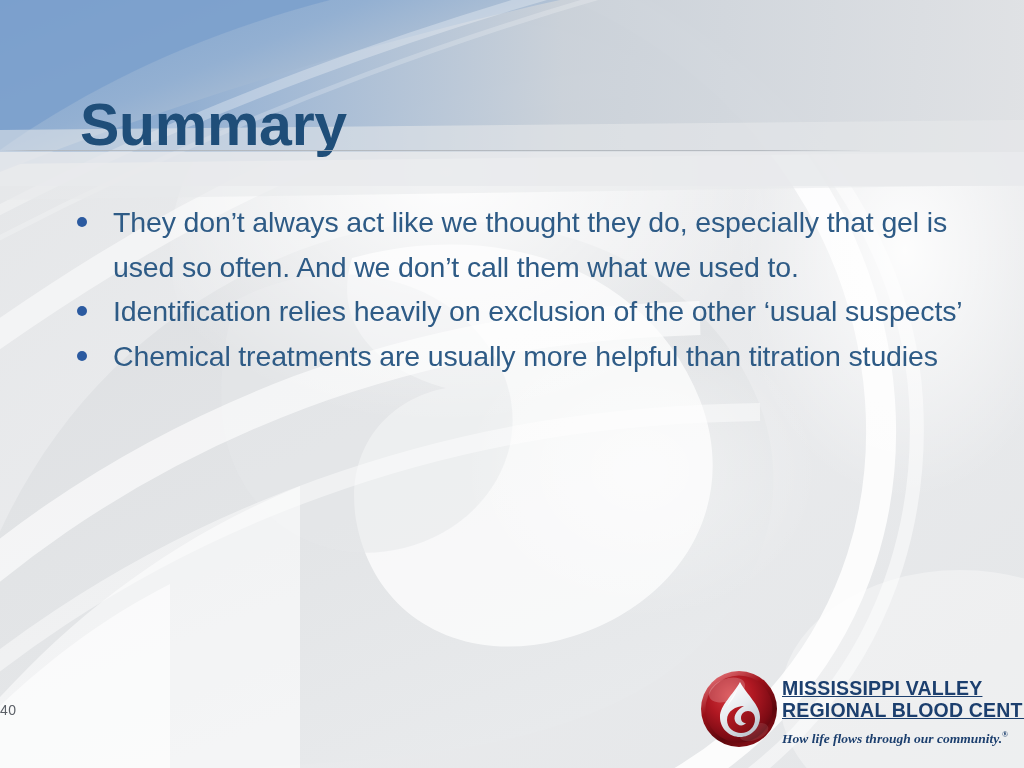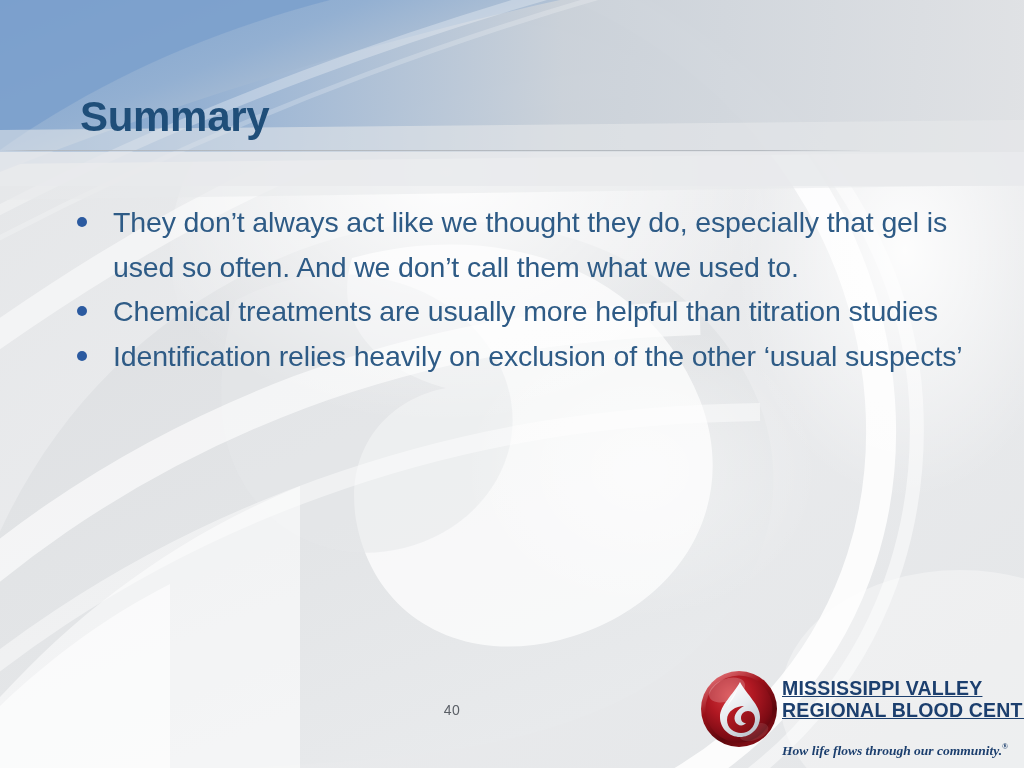--- a/index.html
+++ b/index.html
@@ -36,21 +36,21 @@
     top: 96px;
     width: 1024px;
     height: 60px;
   }
   #page-title {
     position: absolute;
     left: 80px;
     top: 0;
     margin: 0;
     font-family: "Liberation Sans", sans-serif;
-    font-size: 42px;
+    font-size: 59px;
     font-weight: 700;
     letter-spacing: -0.3px;
     color: #1f4e79;
     line-height: 1.0;
     white-space: nowrap;
   }
   #title-rule {
     position: absolute;
     left: 0;
     top: 54px;
@@ -96,21 +96,21 @@
     display: block;
     max-width: 895px;
   }
 
   
   #page-number {
     position: absolute;
     left: 0;
     top: 702px;
     width: 904px;
-    text-align: center;
+    text-align: left;
     font-family: "Liberation Sans", sans-serif;
     font-size: 14px;
     color: #5a5f66;
     letter-spacing: 0.5px;
   }
 
   
   #logo {
     position: absolute;
     left: 700px;
@@ -135,21 +135,21 @@
     font-family: "Liberation Sans", sans-serif;
     font-weight: 700;
     font-size: 19.5px;
     line-height: 22px;
     color: #1c3f6e;
     letter-spacing: 0.2px;
     white-space: nowrap;
     text-decoration: underline;
   }
   #logo-tagline {
-    margin-top: 18px;
+    margin-top: 6px;
     font-family: "Liberation Serif", serif;
     font-style: italic;
     font-weight: 700;
     font-size: 13.5px;
     line-height: 16px;
     color: #1c3f6e;
     white-space: nowrap;
   }
   #logo-tagline sup {
     font-size: 8px;
@@ -259,25 +259,25 @@
     <div id="title-rule"></div>
   </div>
 
   <ul id="body-list">
     <li class="bullet-item">
       <span class="dot"></span>
       <span class="bullet-text">They don’t always act like we thought they do, especially that gel is used so often.  And we don’t call them what we used to.</span>
     </li>
     <li class="bullet-item">
       <span class="dot"></span>
-      <span class="bullet-text">Chemical treatments are usually more helpful than titration studies</span>
+      <span class="bullet-text">Identification relies heavily on exclusion of the other ‘usual suspects’</span>
     </li>
     <li class="bullet-item">
       <span class="dot"></span>
-      <span class="bullet-text">Identification relies heavily on exclusion of the other ‘usual suspects’</span>
+      <span class="bullet-text">Chemical treatments are usually more helpful than titration studies</span>
     </li>
   </ul>
 
   <div id="page-number">40</div>
 
   <div id="logo">
 
     <svg id="logo-mark" viewBox="0 0 78 78">
       <defs>
         <radialGradient id="discGrad" cx="0.38" cy="0.30" r="0.80">

